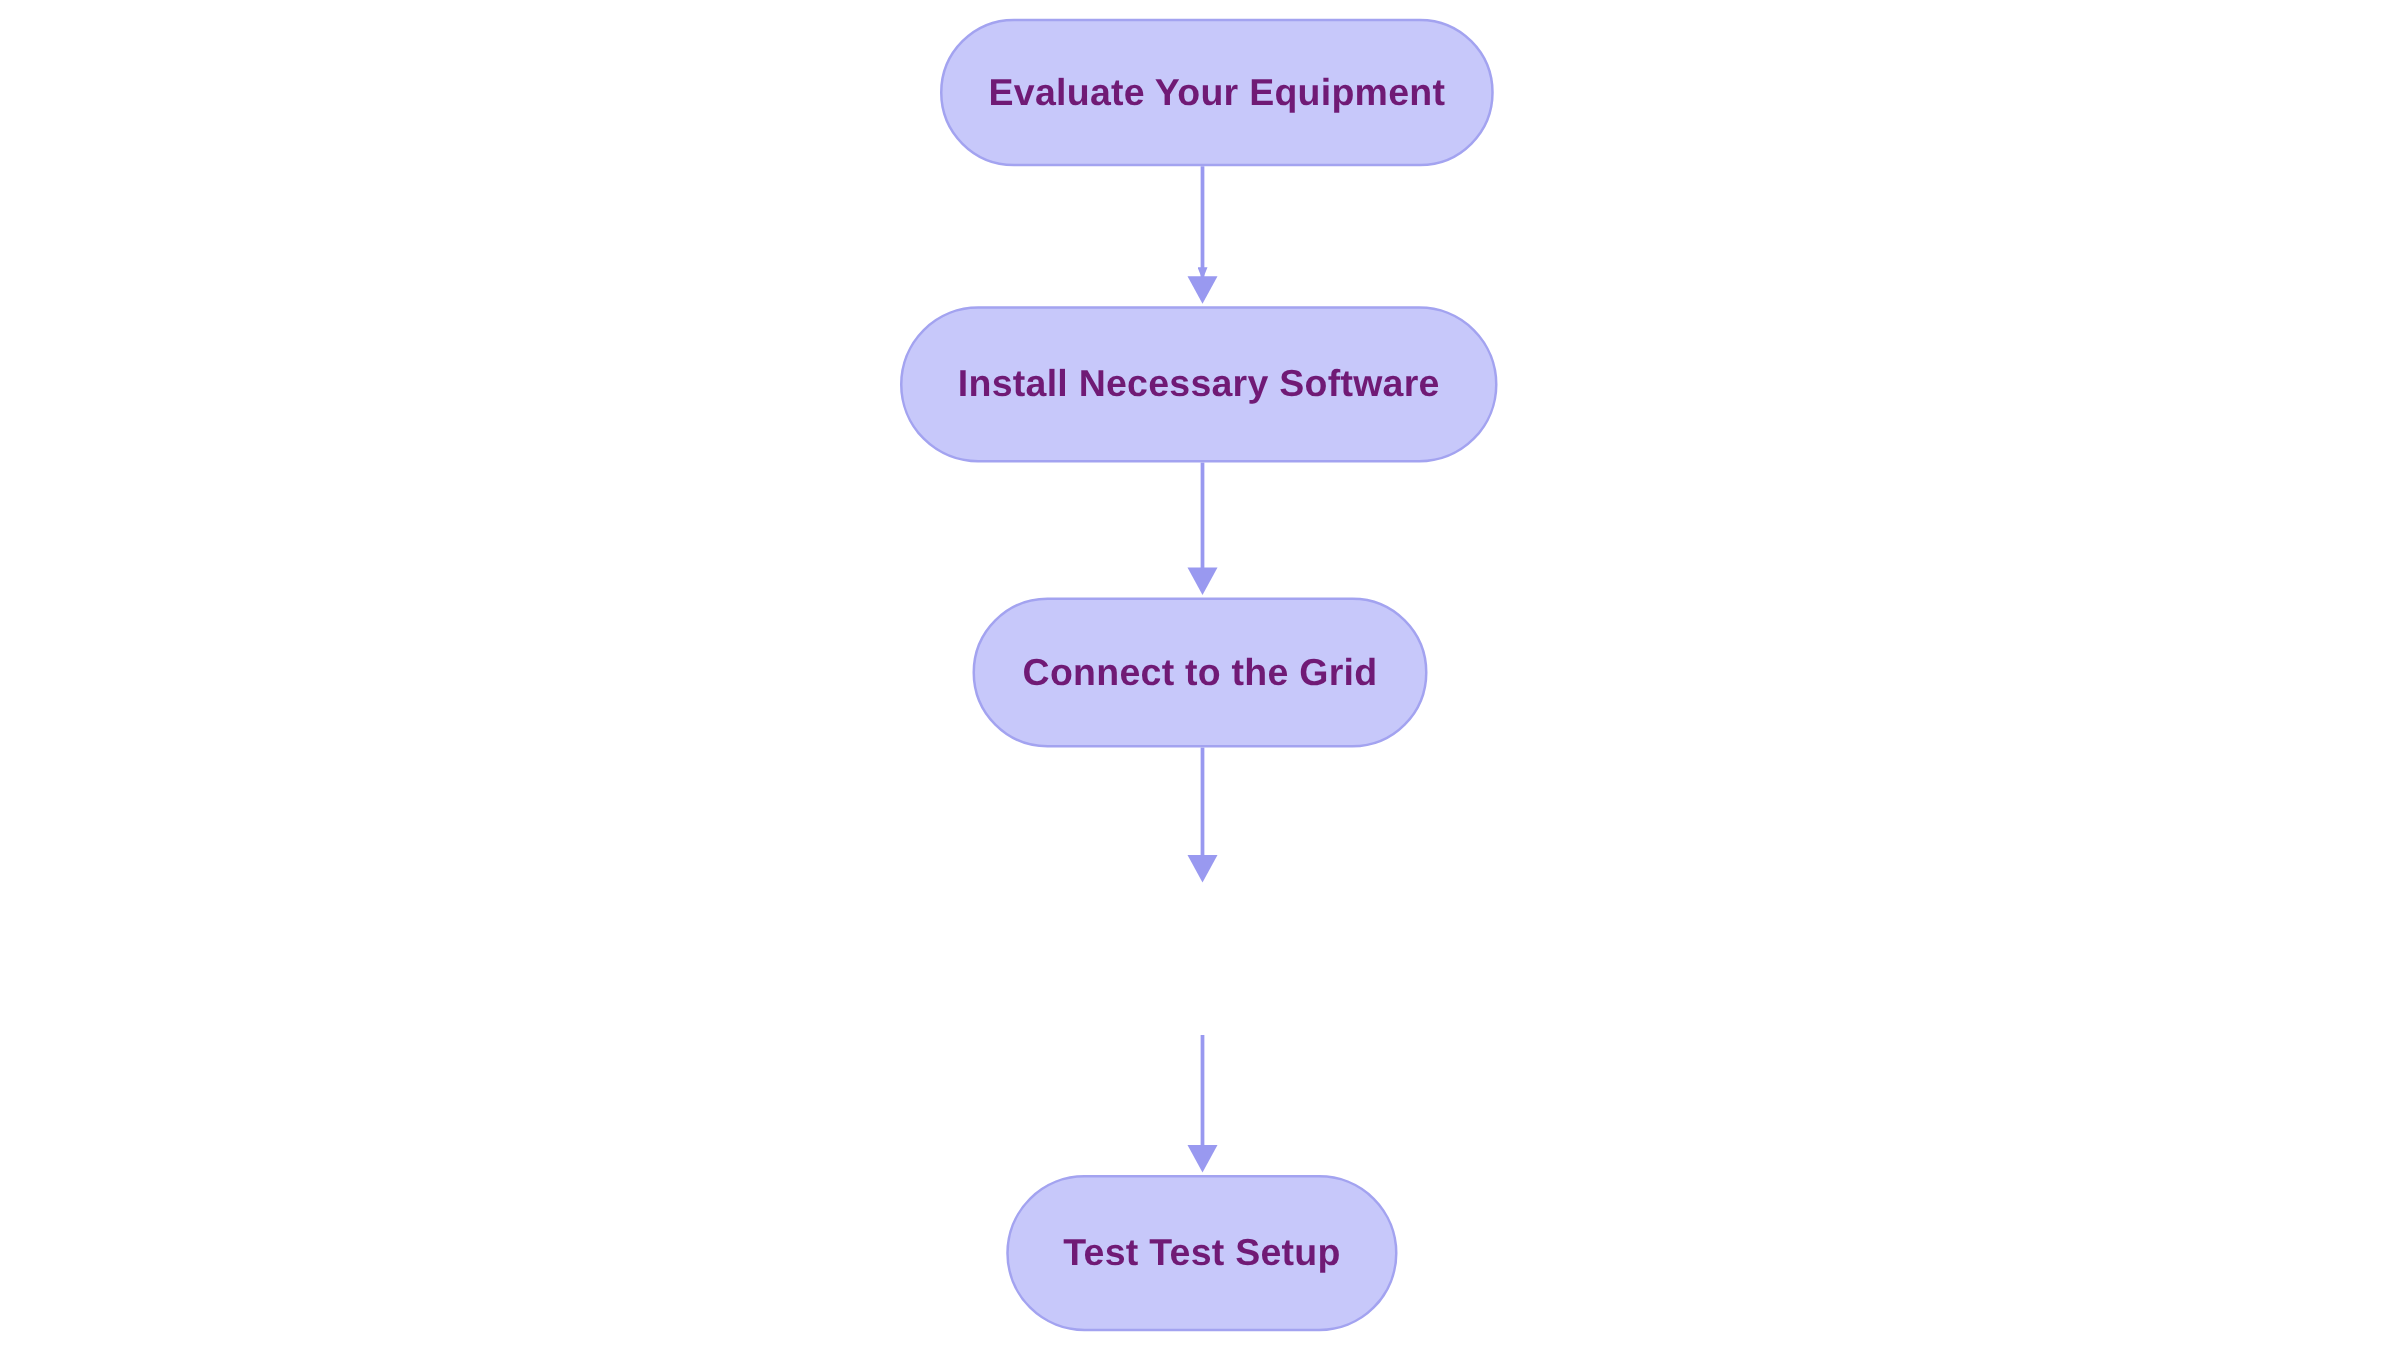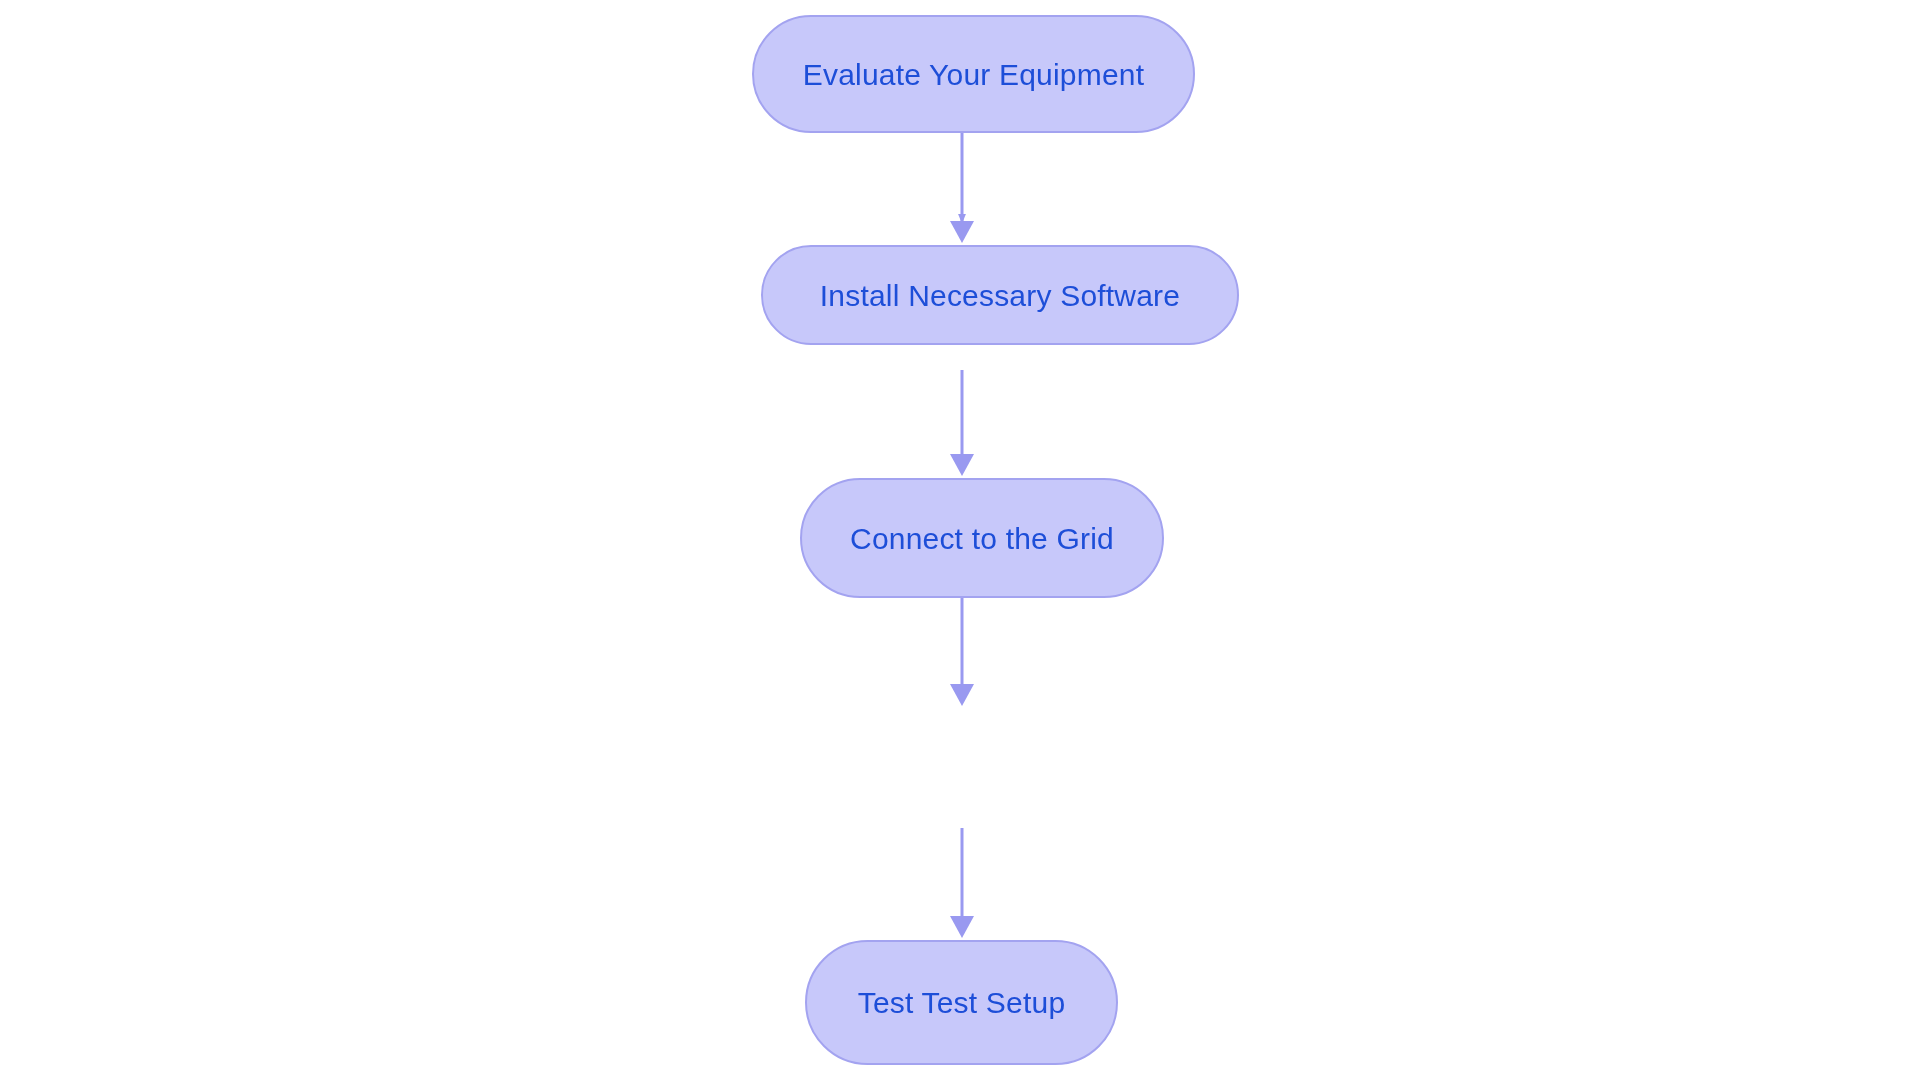--- a/index.html
+++ b/index.html
@@ -40,32 +40,32 @@
     border: 2px solid #a3a3f0;
     border-radius: 999px;
     display: flex;
     align-items: center;
     justify-content: center;
     text-align: center;
   }
   .flow-node-label {
     font-family: "Liberation Sans", "DejaVu Sans", sans-serif;
     font-size: 30px;
-    font-weight: 400;
+    font-weight: 700;
     line-height: 1.1;
-    color: #1d4ed8;
+    color: #701a75;
     letter-spacing: 0.2px;
     white-space: nowrap;
     user-select: none;
   }
 
   
   #node-0 { left: 752px; top: 15px;   width: 443px; height: 118px; }
-  #node-1 { left: 761px; top: 245px;  width: 478px; height: 100px; text-align: center; }
-  #node-2 { left: 800px; top: 478px;  width: 364px; height: 120px; }
+  #node-1 { left: 720px; top: 245px;  width: 478px; height: 125px; text-align: center; }
+  #node-2 { left: 778px; top: 478px;  width: 364px; height: 120px; }
   #node-3 { left: 772px; top: 708px;  width: 378px; height: 120px; }
   #node-4 { left: 805px; top: 940px;  width: 313px; height: 125px; }
 </style>
 </head>
 <body>
 
 <div id="flowchart-root">
 
   <svg id="connector-layer" width="1920" height="1083" viewBox="0 0 1920 1083" xmlns="http://www.w3.org/2000/svg">
     <defs>

